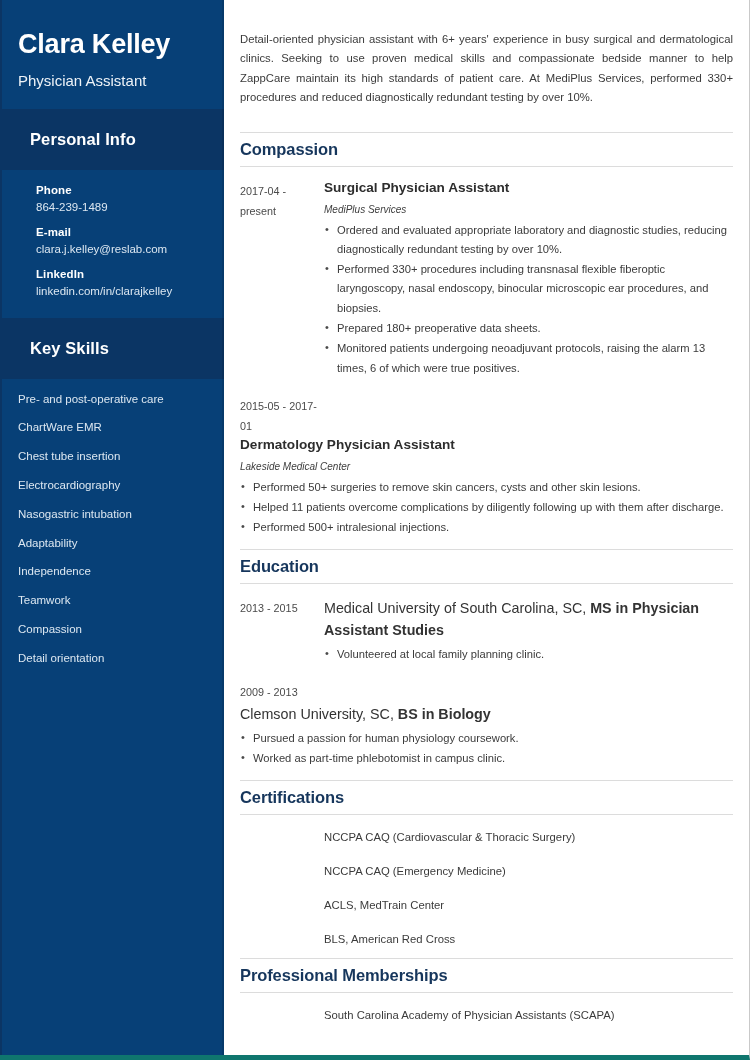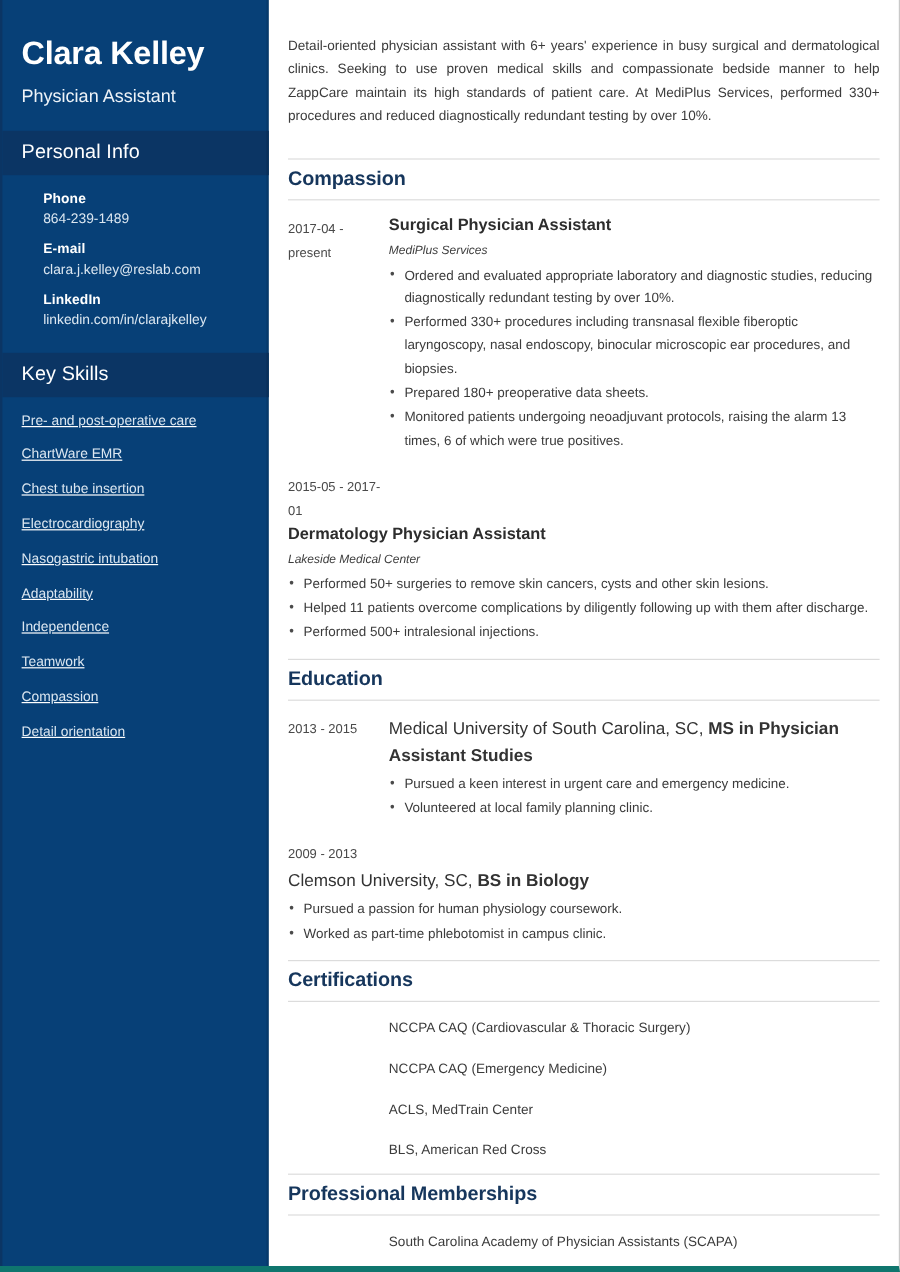--- a/index.html
+++ b/index.html
@@ -60,23 +60,23 @@
     margin: 0;
   }
 
   .side-band {
     background: #0b3564;
     padding: 9px 16px 9px 16px;
     box-sizing: border-box;
   }
   .side-band-title {
     font-size: 16.5px;
-    font-weight: normal;
+    font-weight: bold;
     color: #ffffff;
-    margin: 0;
+    margin: 12px;
     letter-spacing: 0.1px;
   }
 
   .side-body {
     padding: 14px 16px 8px 16px;
     margin-left: 18px;
   }
 
   .contact-block { margin-bottom: 13px; }
   .contact-label {
@@ -85,21 +85,21 @@
     color: #ffffff;
     margin-bottom: 5px;
     letter-spacing: 0.1px;
   }
   .contact-value {
     font-size: 11.5px;
     color: #dce7f1;
     word-break: break-word;
   }
 
-  .skills-body { padding: 14px 3px 10px 16px; text-decoration: underline; }
+  .skills-body { padding: 14px 3px 10px 16px; }
   .skill-item {
     font-size: 11.5px;
     color: #dce7f1;
     margin-bottom: 15px;
     line-height: 1.2;
   }
   .skill-item:last-child { margin-bottom: 0; }
 
   
   .main {
@@ -294,21 +294,20 @@
     <section class="section">
       <div class="section-head">
         <h2 class="section-title">Education</h2>
       </div>
 
       <div class="entry">
         <div class="entry-dates">2013 - 2015</div>
         <div class="entry-body">
           <h3 class="edu-title"><span>Medical University of South Carolina, SC, </span><span class="degree">MS in Physician Assistant Studies</span></h3>
           <ul class="bullets">
-            <li>Pursued a keen interest in urgent care and emergency medicine.</li>
             <li>Volunteered at local family planning clinic.</li>
           </ul>
         </div>
       </div>
 
       <div class="entry">
         <div class="entry-dates">2009 - 2013</div>
         <div class="entry-body">
           <h3 class="edu-title"><span>Clemson University, SC, </span><span class="degree">BS in Biology</span></h3>
           <ul class="bullets">

